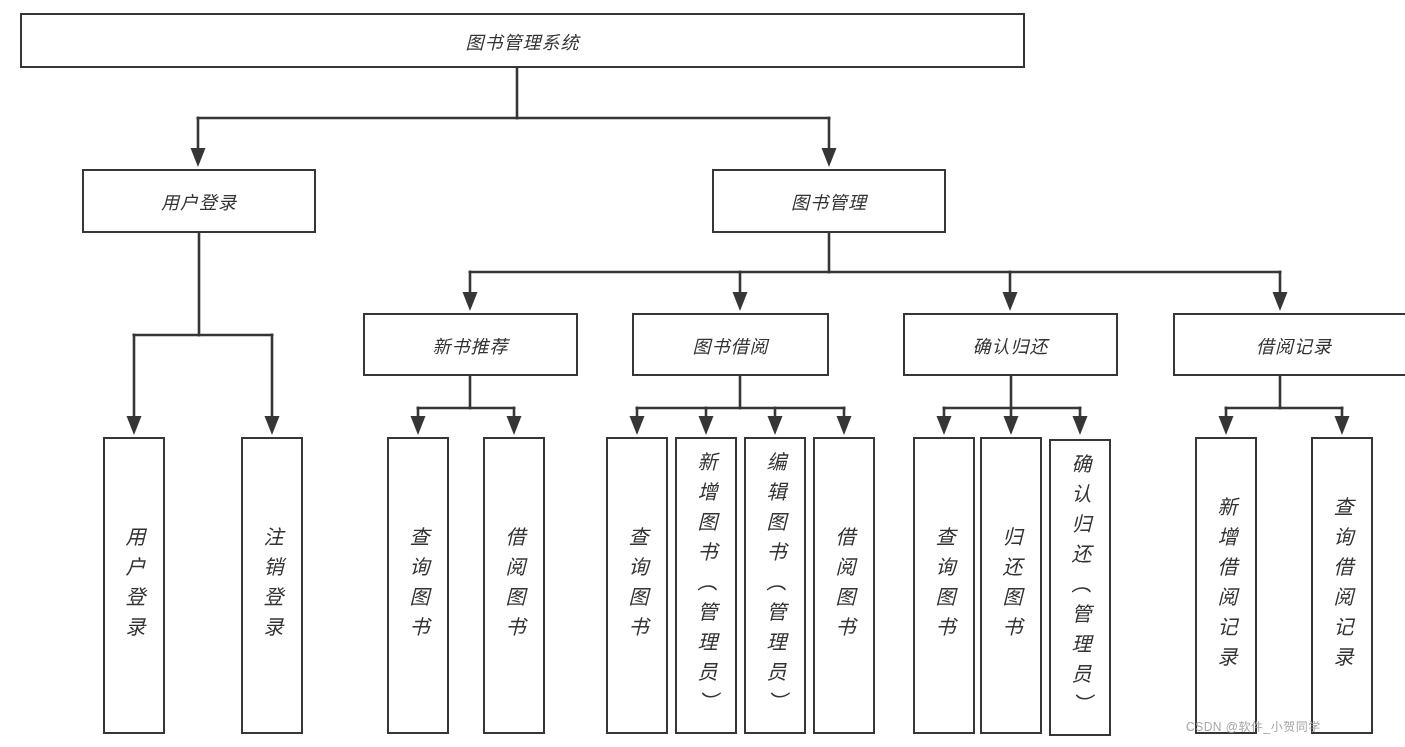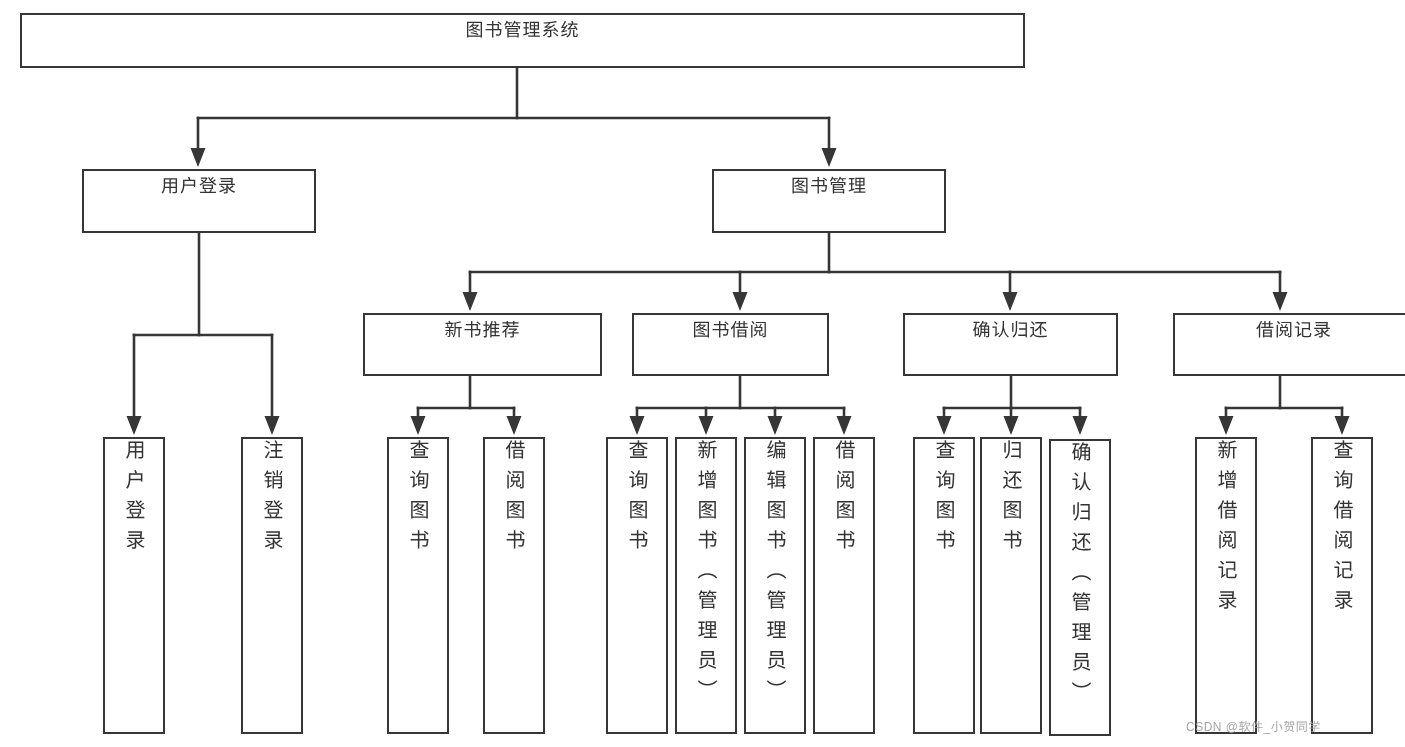--- a/index.html
+++ b/index.html
@@ -5,22 +5,24 @@
   html,body{margin:0;padding:0;background:#ffffff;}
   body{font-family:"Liberation Sans","DejaVu Sans",sans-serif;}
   .canvas{position:relative;width:1405px;height:747px;background:#fff;overflow:hidden;}
   .connectors{position:absolute;left:0;top:0;width:1405px;height:747px;}
   .node{
     position:absolute;
     background:#fff;
     border:2.5px solid #363636;
     box-sizing:border-box;
     display:flex;
+    align-items:center;
     justify-content:center;
     color:#333333;
+    font-style:italic;
   }
   .node.h span{
     font-size:18px;
     letter-spacing:1px;
     white-space:nowrap;
   }
   .node.v span{
     writing-mode:vertical-rl;
     text-orientation:mixed;
     font-size:20px;
@@ -117,21 +119,21 @@
     <span>图书管理系统</span>
   </div>
 
   <div class="node h" style="left:82px;top:169px;width:234px;height:64px">
     <span>用户登录</span>
   </div>
   <div class="node h" style="left:712px;top:169px;width:234px;height:64px">
     <span>图书管理</span>
   </div>
 
-  <div class="node h" style="left:363px;top:313px;width:239px;height:63px">
+  <div class="node h" style="left:363px;top:313px;width:215px;height:63px">
     <span>新书推荐</span>
   </div>
   <div class="node h" style="left:632px;top:313px;width:197px;height:63px">
     <span>图书借阅</span>
   </div>
   <div class="node h" style="left:903px;top:313px;width:215px;height:63px">
     <span>确认归还</span>
   </div>
   <div class="node h" style="left:1173px;top:313px;width:242px;height:63px">
     <span>借阅记录</span>

